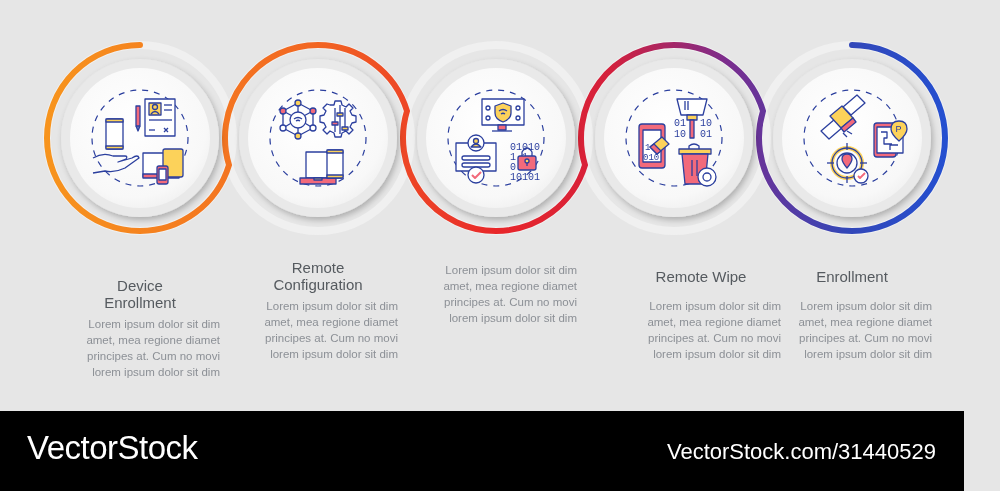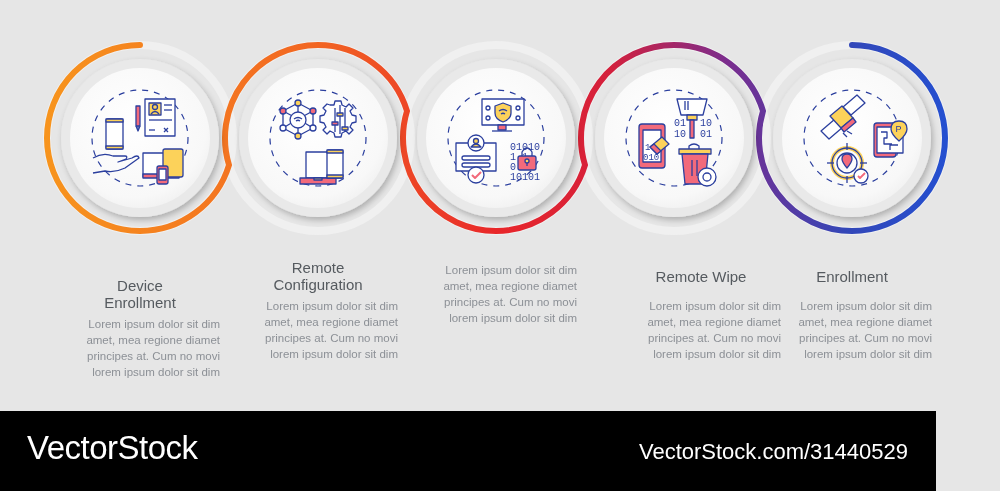--- a/index.html
+++ b/index.html
@@ -1,21 +1,21 @@
 <!DOCTYPE html>
 <html><head>
 <meta charset="utf-8">
 <style>
   html, body { margin: 0; padding: 0; }
   body { width: 1000px; height: 491px; background: #e6e6e6; position: relative; overflow: hidden; font-family: "Liberation Sans", sans-serif; }
   #diagram { position: absolute; left: 0; top: 0; width: 1000px; height: 410px; }
   .step-text { position: absolute; width: 160px; text-align: center; }
   .step-title { color: #555a5f; font-size: 15px; line-height: 17px; height: 36px; display: flex; align-items: center; justify-content: center; white-space: pre-line; }
   .step-desc { color: #8c9096; font-size: 11.5px; line-height: 16px; margin-top: 4px; text-align: right; padding-left: 5px; }
-  .footer { position: absolute; left: 0; top: 411px; width: 896px; height: 80px; background: #000; padding-left: 40px; }
+  .footer { position: absolute; left: 0; top: 411px; width: 964px; height: 80px; background: #000; }
   .footer-brand { position: absolute; left: 27px; top: 18px; color: #fff; font-size: 33px; letter-spacing: -0.5px; font-family: "Liberation Sans", sans-serif; }
   .footer-id { position: absolute; right: 28px; top: 28px; color: #fff; font-size: 22px; font-family: "Liberation Sans", sans-serif; }
 </style>
 </head>
 <body>
 
 <svg id="diagram" viewBox="0 0 1000 410" xmlns="http://www.w3.org/2000/svg">
   <defs>
     <linearGradient id="loopGrad" x1="45" y1="0" x2="955" y2="0" gradientUnits="userSpaceOnUse">
       <stop offset="0" stop-color="#f7941d"></stop>

